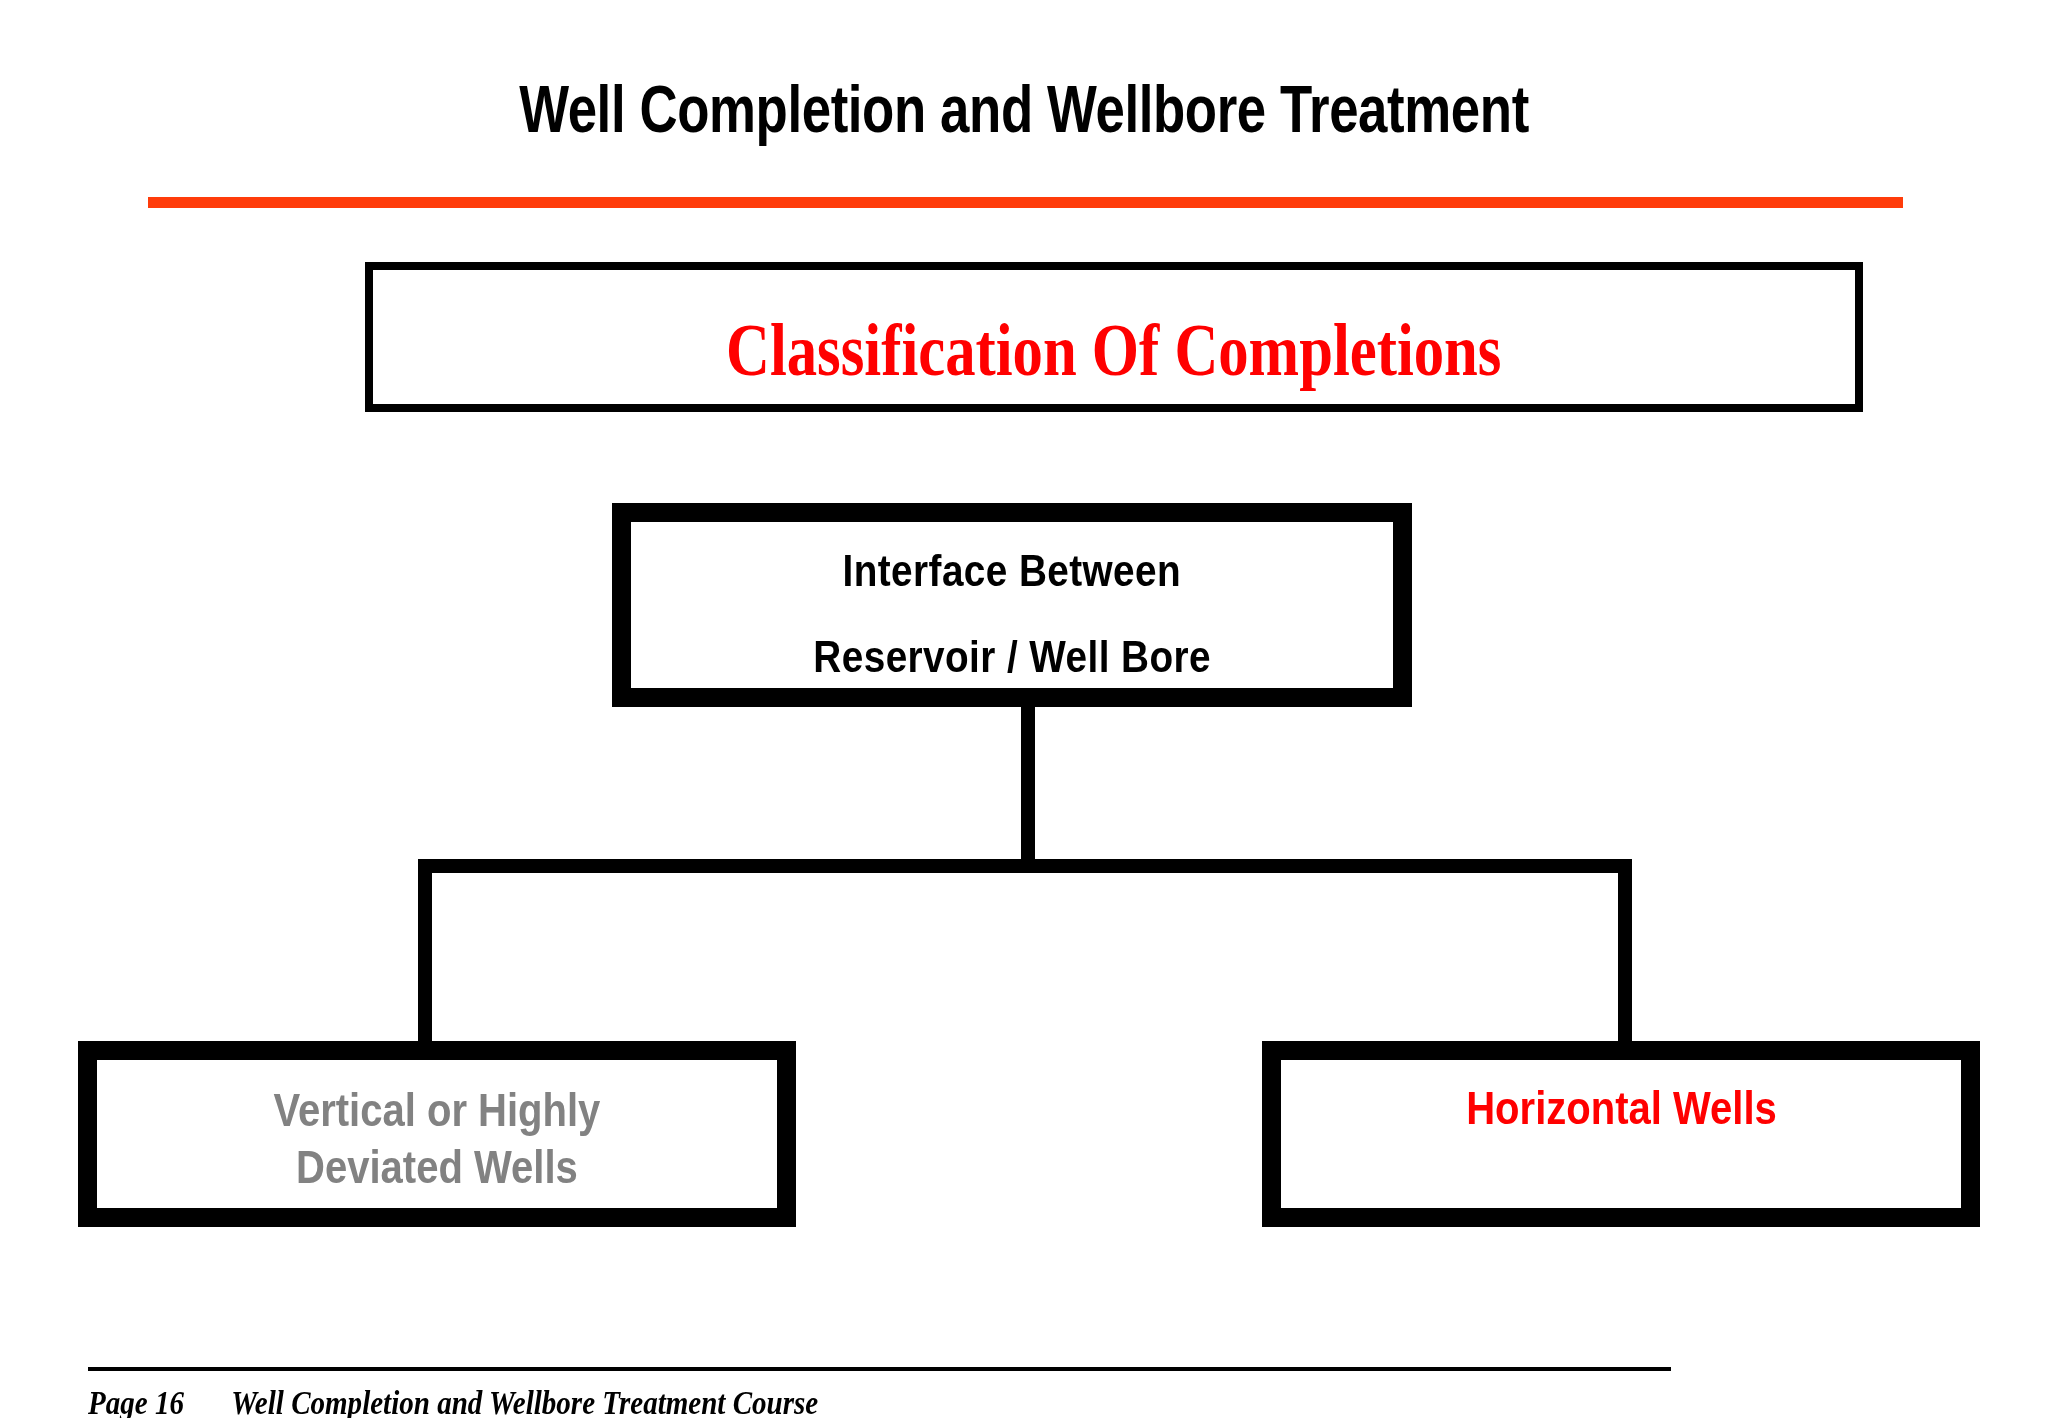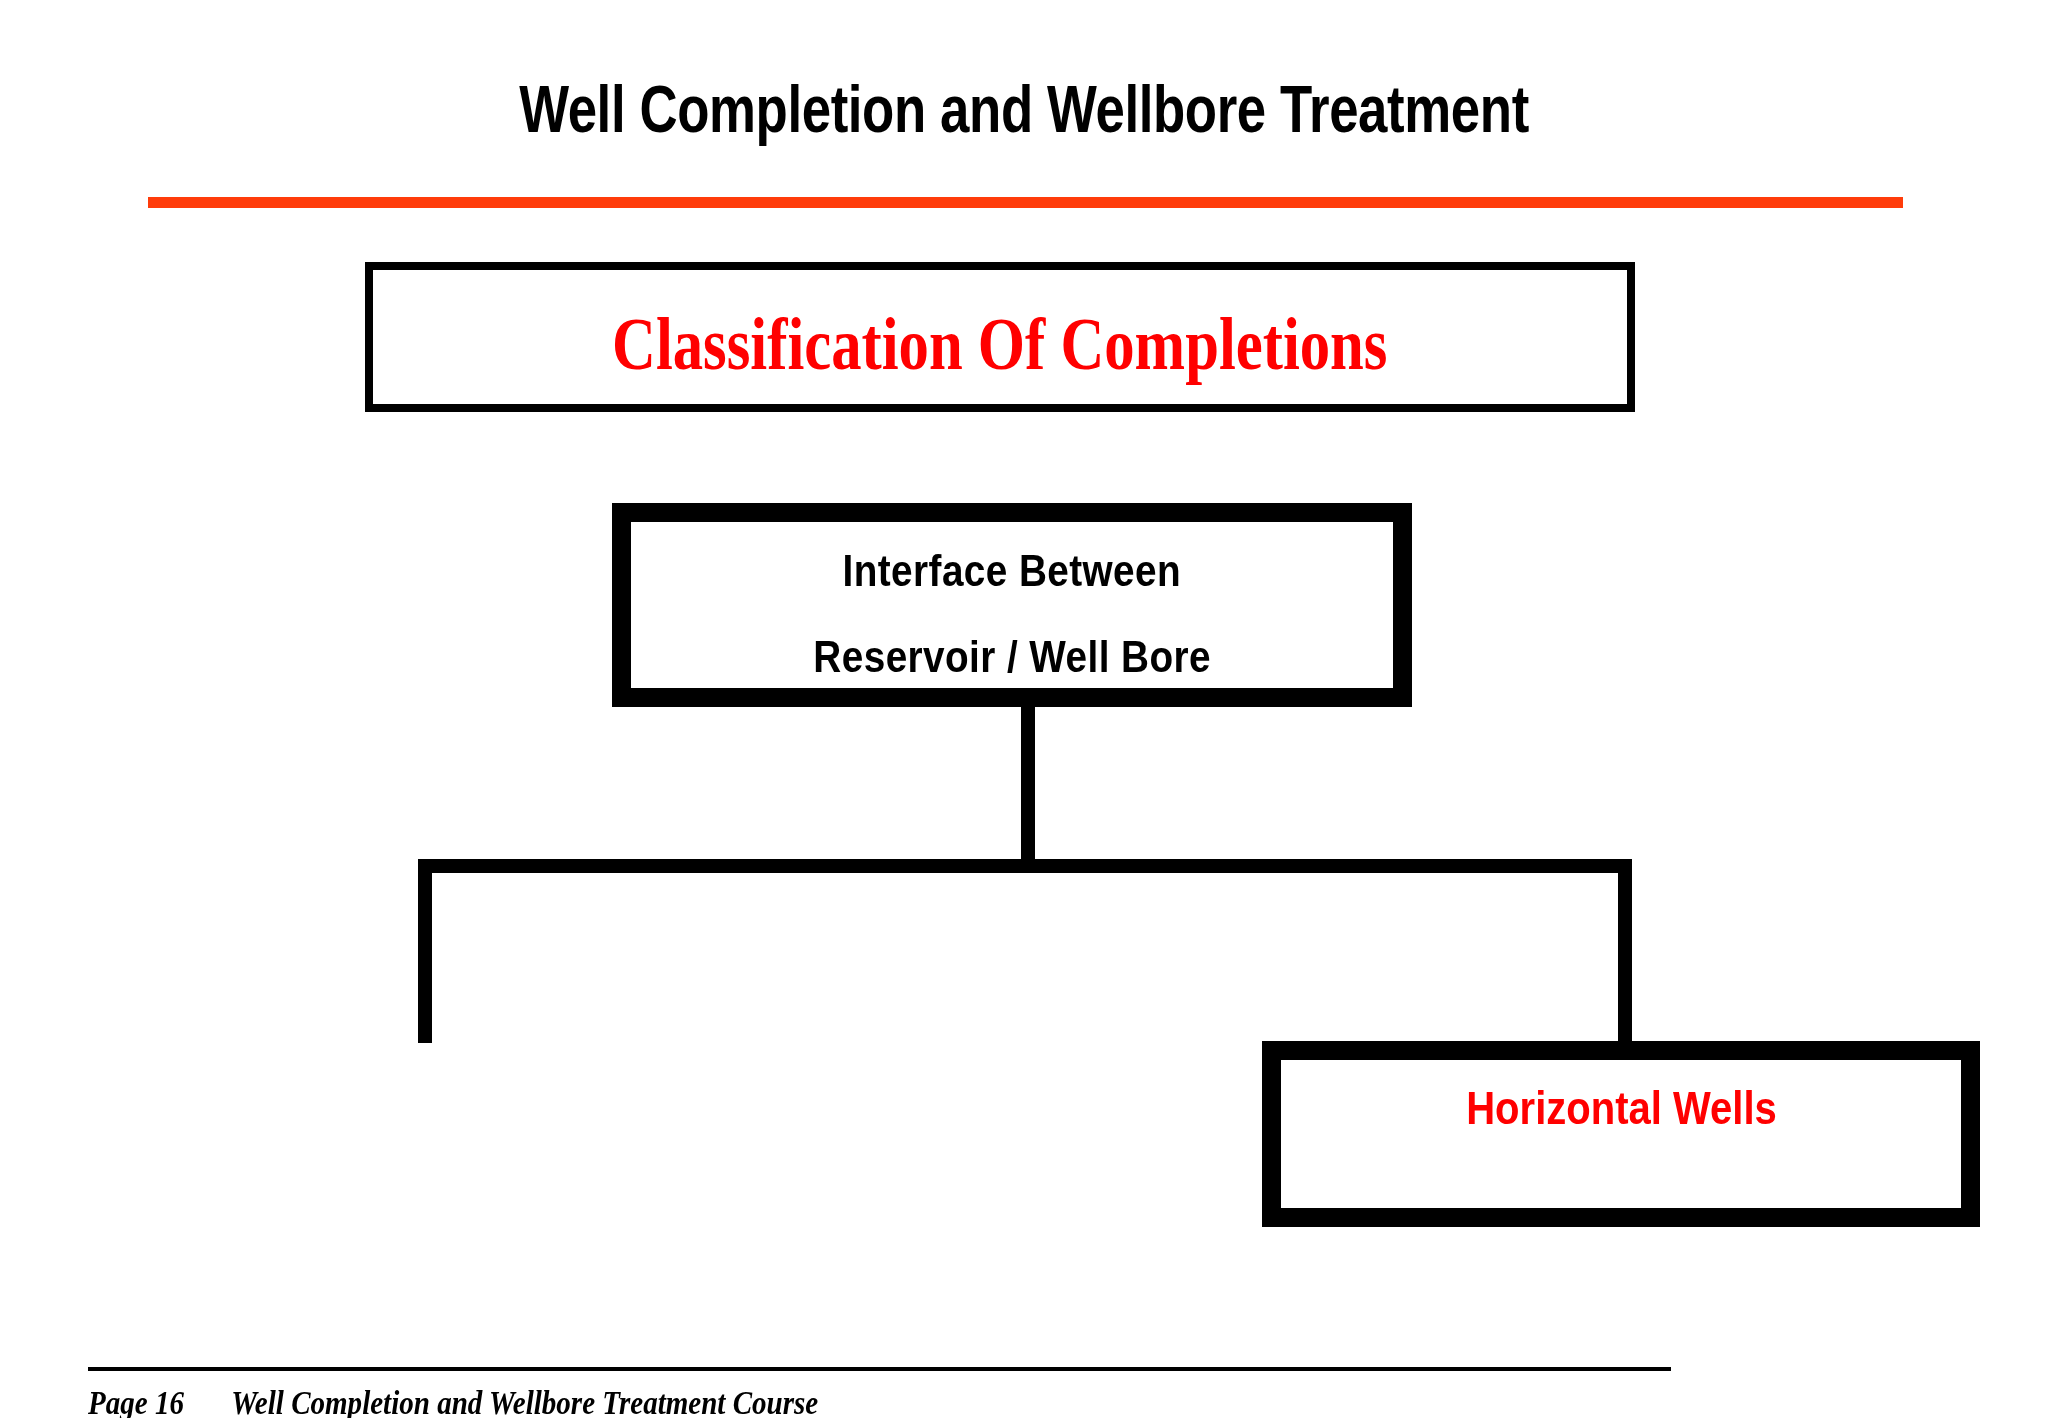--- a/index.html
+++ b/index.html
@@ -56,24 +56,24 @@
     flex-direction: column;
     align-items: center;
   }
   .box.thick {
     border-width: 19px;
   }
 
   #box-classification {
     left: 365px;
     top: 246px;
-    width: 1270px;
+    width: 1498px;
     height: 150px;
     justify-content: flex-end;
-    padding-bottom: 20px;
+    padding-bottom: 14px;
   }
   #box-classification .box-text {
     font-family: "Liberation Serif", serif;
     font-weight: bold;
     font-size: 74px;
     line-height: 80px;
     color: #FF0000;
     transform: scaleX(0.82);
     transform-origin: center;
     white-space: nowrap;
@@ -189,20 +189,24 @@
   <div class="box thick" id="box-interface">
     <div class="box-text">Interface Between</div>
     <div class="box-text">Reservoir / Well Bore</div>
   </div>
 
   <div class="conn" id="conn-stem"></div>
   <div class="conn" id="conn-bar"></div>
   <div class="conn" id="conn-drop-left"></div>
   <div class="conn" id="conn-drop-right"></div>
 
+  <div class="box thick" id="box-vertical">
+    <div class="box-text">Vertical or Highly</div>
+    <div class="box-text">Deviated Wells</div>
+  </div>
 
   <div class="box thick" id="box-horizontal">
     <div class="box-text">Horizontal Wells</div>
   </div>
 
   <div class="footer-rule"></div>
   <div class="footer">
     <span class="page-no">Page 16</span>
     <span>Well Completion and Wellbore Treatment Course</span>
   </div>

